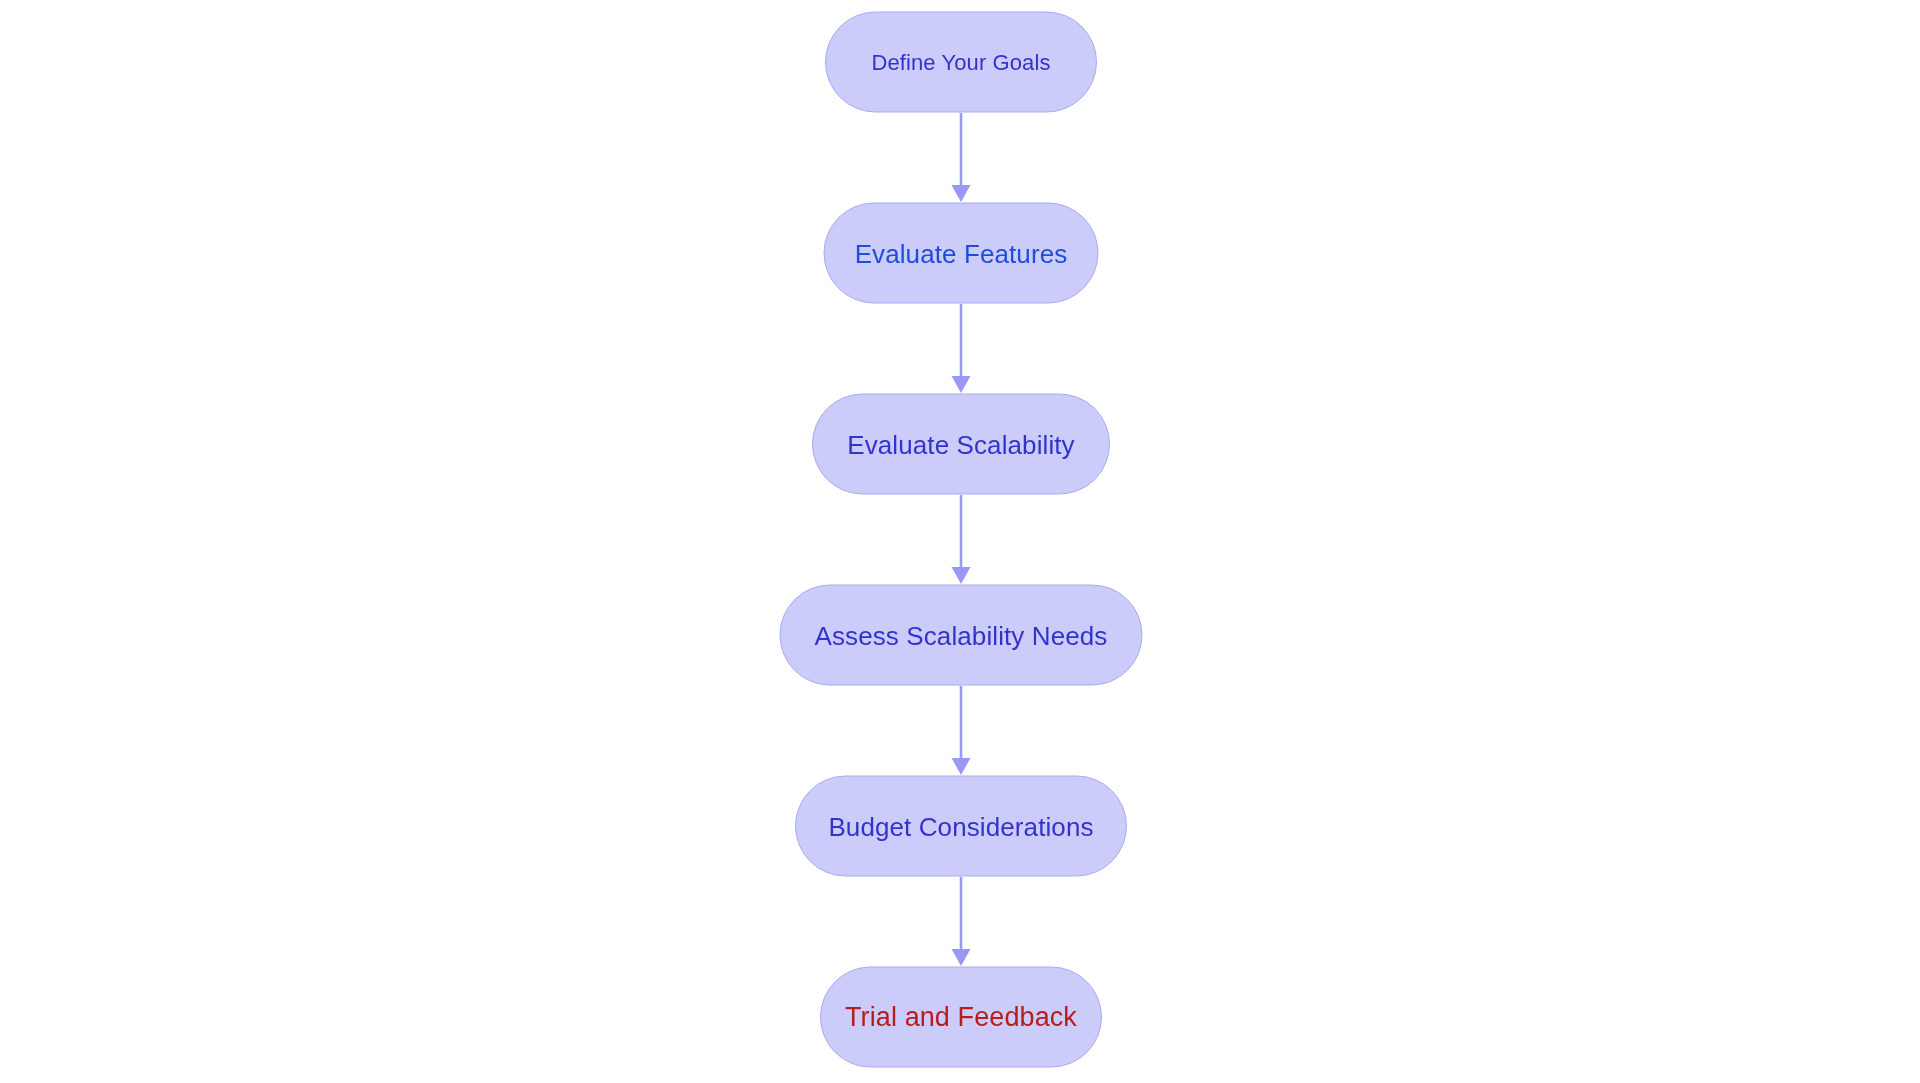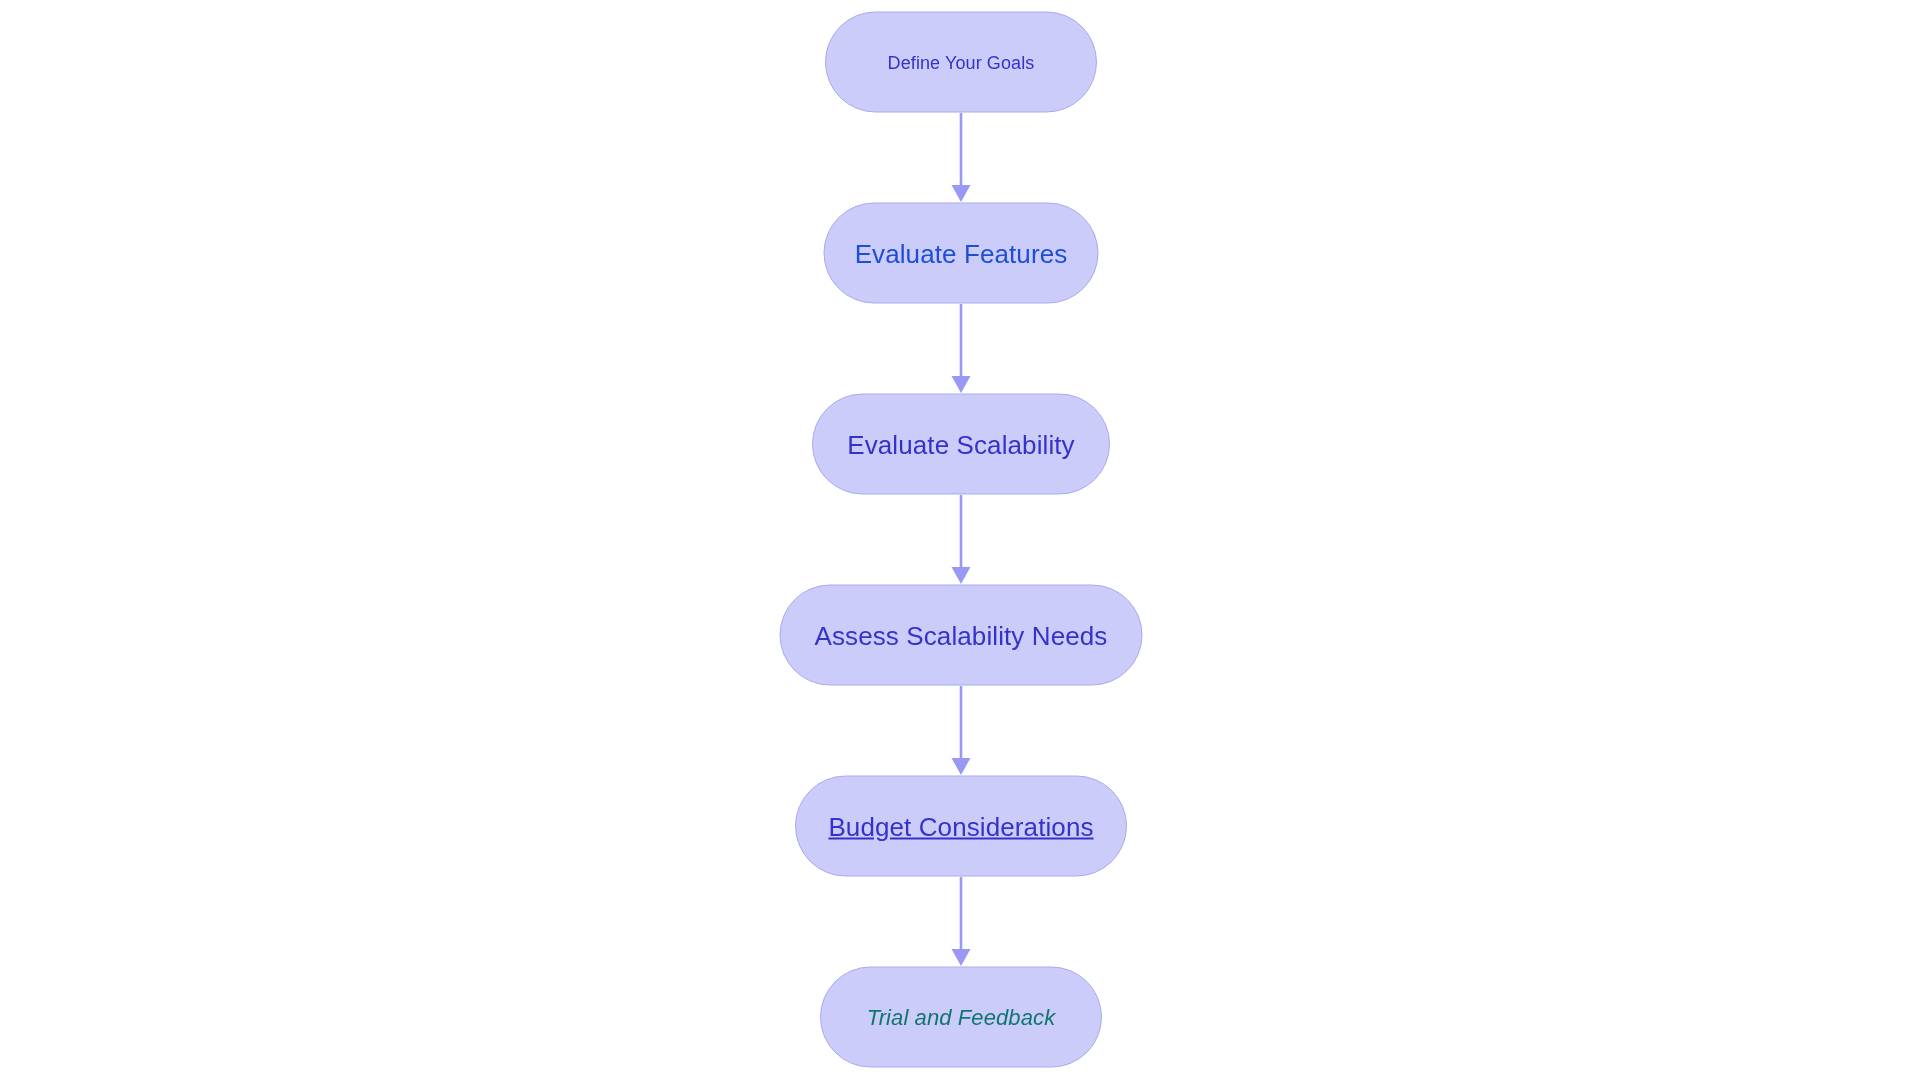--- a/index.html
+++ b/index.html
@@ -79,32 +79,32 @@
         <polygon points="951.5,758 970.5,758 961,775" fill="#9999f5"></polygon>
       </g>
       <g>
         <line x1="961" y1="877" x2="961" y2="949" stroke="#9999f5" stroke-width="2.6"></line>
         <polygon points="951.5,949 970.5,949 961,966" fill="#9999f5"></polygon>
       </g>
     </svg>
 
   <div id="node-layer">
       <div class="flow-node" style="left: 961px; top: 62px; width: 272px; height: 101px; border-radius: 50.5px; background: rgb(204, 204, 250); border-color: rgb(170, 170, 240);">
-        <span class="flow-node-label" style="color: rgb(51, 51, 204); font-size: 18px;">Define Your Goals</span>
+        <span class="flow-node-label" style="color: rgb(51, 51, 204); font-size: 22px;">Define Your Goals</span>
       </div>
       <div class="flow-node" style="left: 961px; top: 253px; width: 275px; height: 101px; border-radius: 50.5px; background: rgb(204, 204, 250); border-color: rgb(170, 170, 240);">
         <span class="flow-node-label" style="color: #1d4ed8; font-size: 26px;">Evaluate Features</span>
       </div>
       <div class="flow-node" style="left: 961px; top: 444px; width: 298px; height: 101px; border-radius: 50.5px; background: rgb(204, 204, 250); border-color: rgb(170, 170, 240);">
         <span class="flow-node-label" style="color: rgb(51, 51, 204); font-size: 26px;">Evaluate Scalability</span>
       </div>
       <div class="flow-node" style="left: 961px; top: 635px; width: 363px; height: 101px; border-radius: 50.5px; background: rgb(204, 204, 250); border-color: rgb(170, 170, 240);">
         <span class="flow-node-label" style="color: rgb(51, 51, 204); font-size: 26px;">Assess Scalability Needs</span>
       </div>
       <div class="flow-node" style="left: 961px; top: 826px; width: 332px; height: 101px; border-radius: 50.5px; background: rgb(204, 204, 250); border-color: rgb(170, 170, 240);">
-        <span class="flow-node-label" style="color: rgb(51, 51, 204); font-size: 26px; text-decoration: underline;">Budget Considerations</span>
+        <span class="flow-node-label" style="color: rgb(51, 51, 204); font-size: 26px;">Budget Considerations</span>
       </div>
       <div class="flow-node" style="left: 961px; top: 1017px; width: 282px; height: 101px; border-radius: 50.5px; background: rgb(204, 204, 250); border-color: rgb(170, 170, 240);">
-        <span class="flow-node-label" style="color: #0f766e; font-size: 22px; font-style: italic;">Trial and Feedback</span>
+        <span class="flow-node-label" style="color: #b91c1c; font-size: 27px;">Trial and Feedback</span>
       </div>
     </div>
 
 </div>
 
 </body></html>

